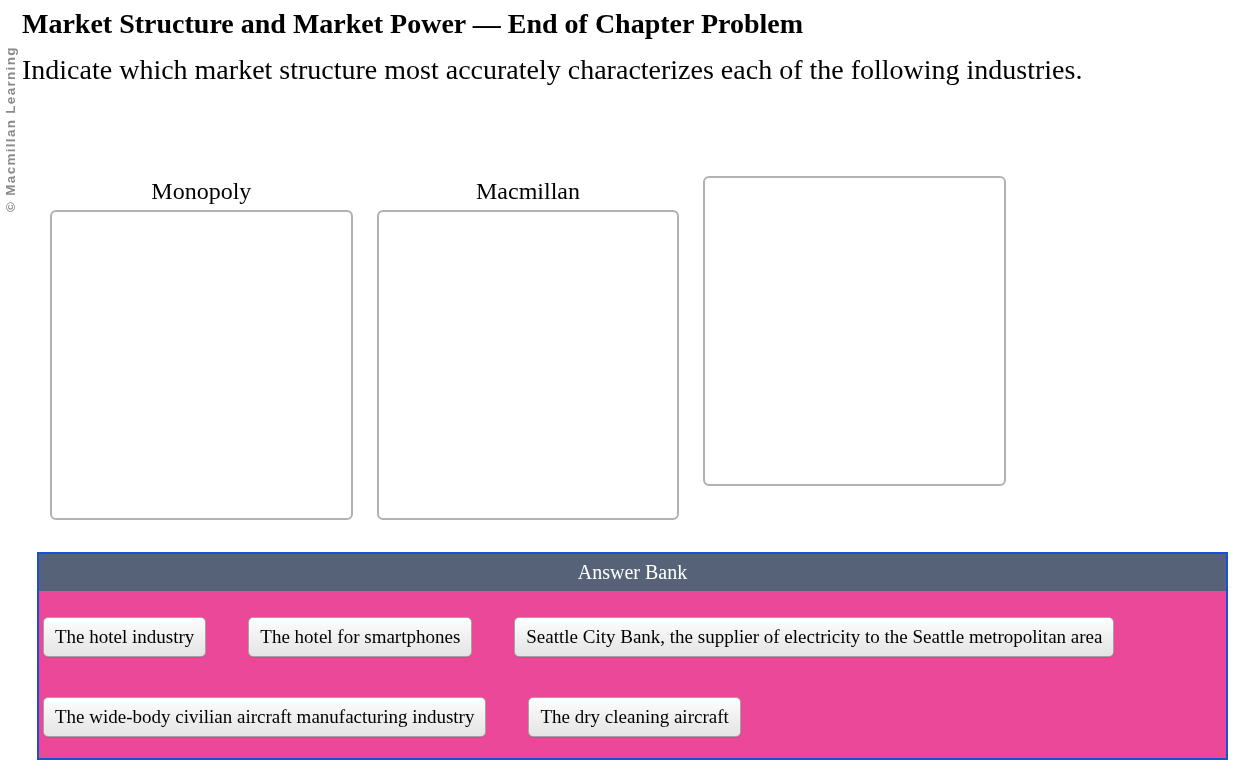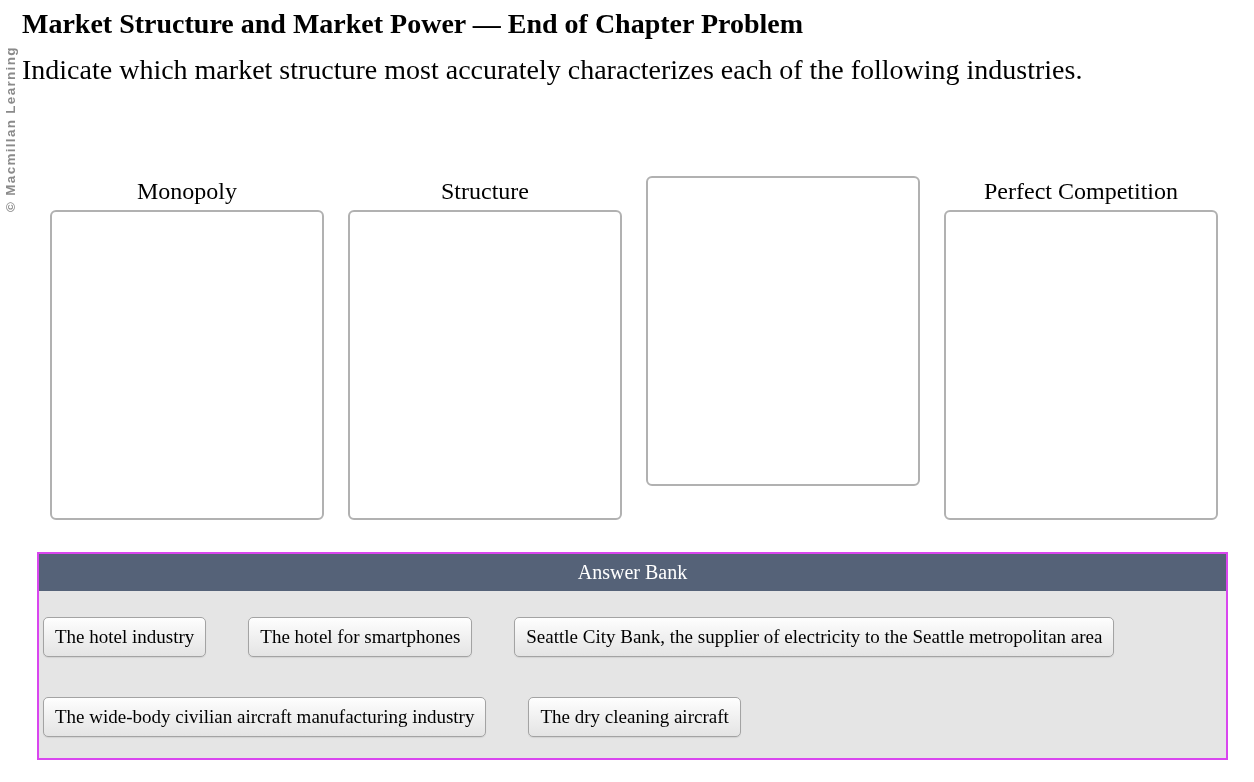--- a/index.html
+++ b/index.html
@@ -46,21 +46,21 @@
     margin: 0;
     font-size: 28px;
     white-space: nowrap;
   }
 
   
   .columns {
     position: absolute;
     left: 50px;
     top: 176px;
-    width: 1168px;
+    width: 956px;
     display: flex;
     gap: 24px;
   }
   .column {
     flex: 1 1 0;
     min-width: 0;
     text-align: center;
   }
   .col-label {
     font-size: 24px;
@@ -76,22 +76,22 @@
     box-sizing: border-box;
   }
 
   
   .bank {
     position: absolute;
     left: 37px;
     top: 552px;
     width: 1191px;
     box-sizing: border-box;
-    border: 2px solid #d946ef;
-    background: #e5e5e5;
+    border: 2px solid #1d4ed8;
+    background: #ec4899;
   }
   .bank-header {
     background: #556278;
     color: #ffffff;
     text-align: center;
     font-size: 20px;
     height: 37px;
     line-height: 37px;
   }
   .bank-body {
@@ -126,28 +126,24 @@
 <h2 class="title">Market Structure and Market Power — End of Chapter Problem</h2>
 
 <p class="prompt">Indicate which market structure most accurately characterizes each of the following industries.</p>
 
 <div class="columns">
   <div class="column">
     <div class="col-label">Monopoly</div>
     <div class="dropzone"></div>
   </div>
   <div class="column">
-    <div class="col-label">Structure</div>
+    <div class="col-label">Macmillan</div>
     <div class="dropzone"></div>
   </div>
   <div class="column">
-    <div class="dropzone"></div>
-  </div>
-  <div class="column">
-    <div class="col-label">Perfect Competition</div>
     <div class="dropzone"></div>
   </div>
 </div>
 
 <div class="bank">
   <div class="bank-header">Answer Bank</div>
   <div class="bank-body">
     <div class="bank-row">
       <div class="bank-item">The hotel industry</div>
       <div class="bank-item">The hotel for smartphones</div>

